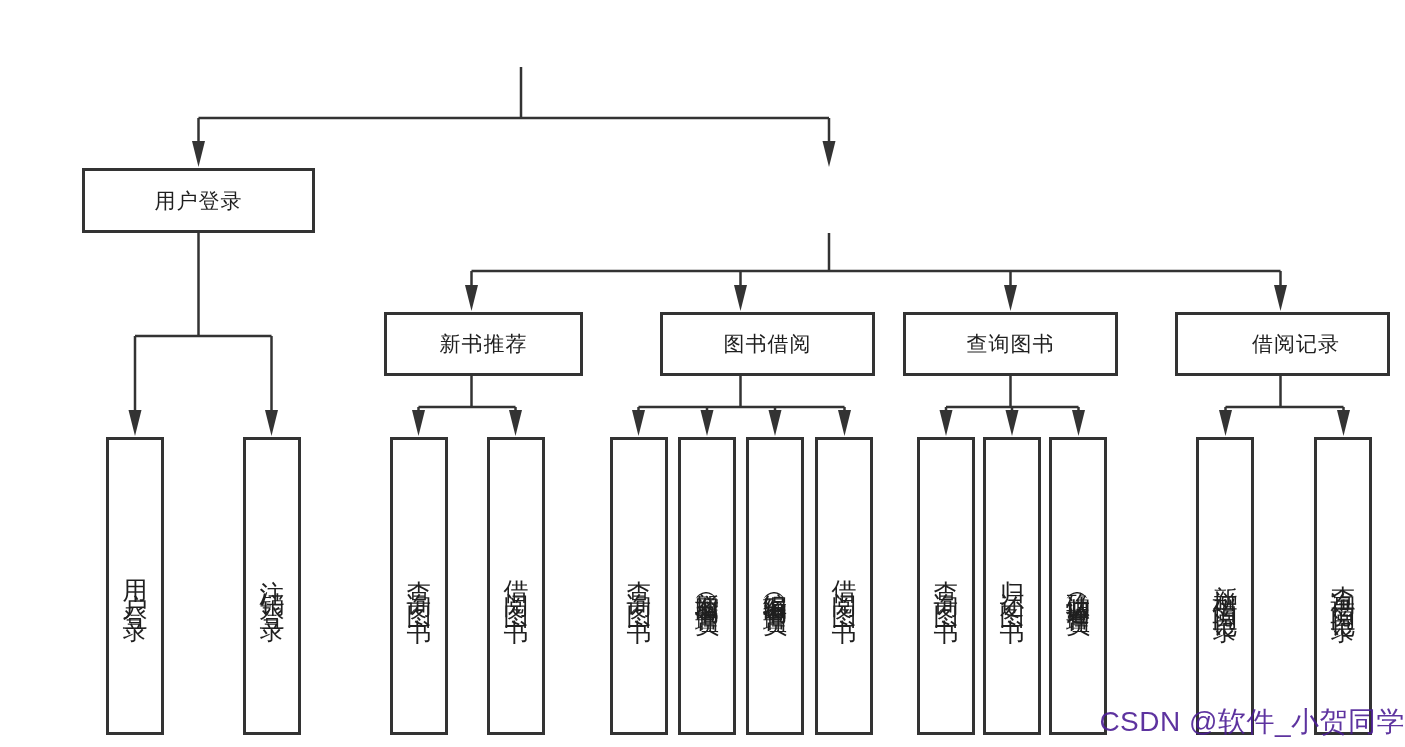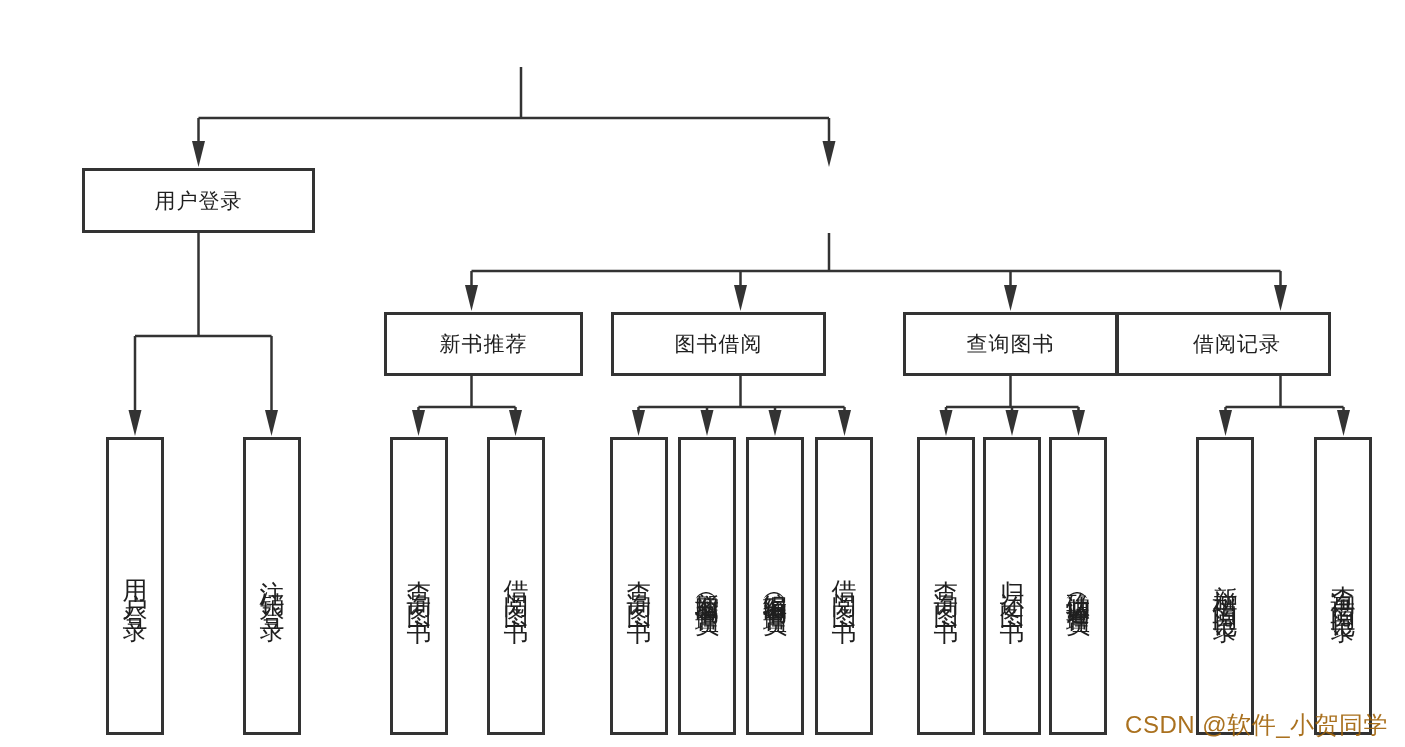--- a/index.html
+++ b/index.html
@@ -31,23 +31,23 @@
     writing-mode:vertical-lr;
     text-orientation:mixed;
     font-size:25px;
     line-height:1;
   }
   .loose .vlabel{letter-spacing:13px;}
   .mid   .vlabel{letter-spacing:7px;}
   .tight .vlabel{font-size:24px;letter-spacing:3px;}
   #watermark{
     position:absolute;
-    right:17px;bottom:6px;
-    font-size:24px;
-    color:#a16207;
+    right:0;bottom:6px;
+    font-size:28px;
+    color:#4c1d95;
     opacity:.9;
     z-index:3;
     letter-spacing:.5px;
     white-space:nowrap;
     pointer-events:none;
   }
 </style>
 </head>
 <body>
 
@@ -120,27 +120,27 @@
   </svg>
 
 
   <div class="node lvl1" style="left:82px;width:233px;">
     <span class="hlabel">用户登录</span>
   </div>
 
   <div class="node lvl2" style="left:384px;width:199px;">
     <span class="hlabel">新书推荐</span>
   </div>
-  <div class="node lvl2" style="left:611px;width:215px;">
+  <div class="node lvl2" style="left:660px;width:215px;">
     <span class="hlabel">图书借阅</span>
   </div>
   <div class="node lvl2" style="left:903px;width:215px;">
     <span class="hlabel">查询图书</span>
   </div>
-  <div class="node lvl2" style="left:1116px;width:215px;padding-left:27px;">
+  <div class="node lvl2" style="left:1175px;width:215px;padding-left:27px;">
     <span class="hlabel">借阅记录</span>
   </div>
 
   <div class="node leaf loose" style="left:106px;">
     <span class="vlabel">用户登录</span>
   </div>
   <div class="node leaf loose" style="left:243px;">
     <span class="vlabel">注销登录</span>
   </div>
   <div class="node leaf loose" style="left:390px;">

